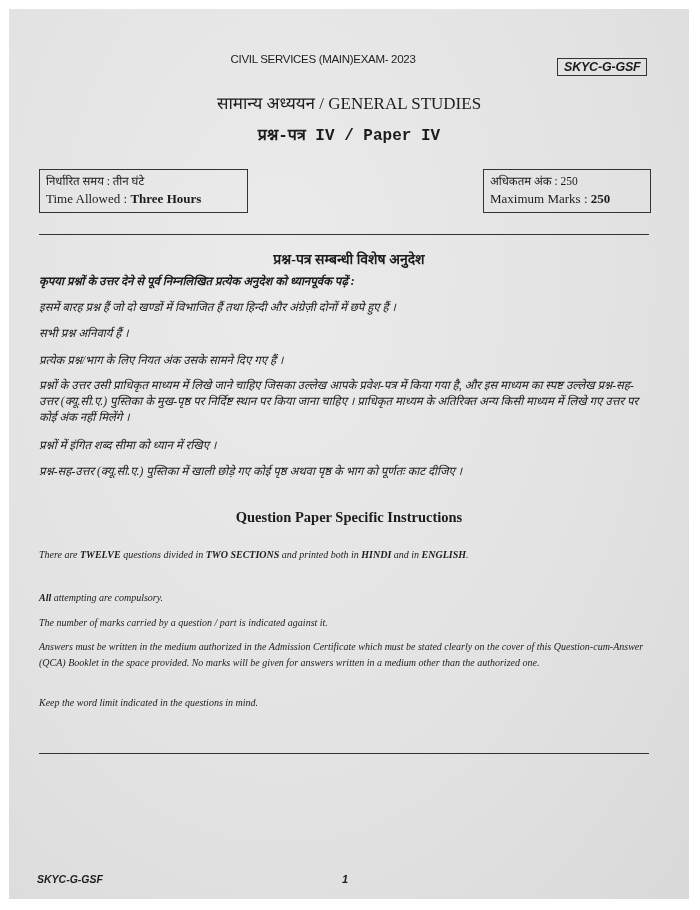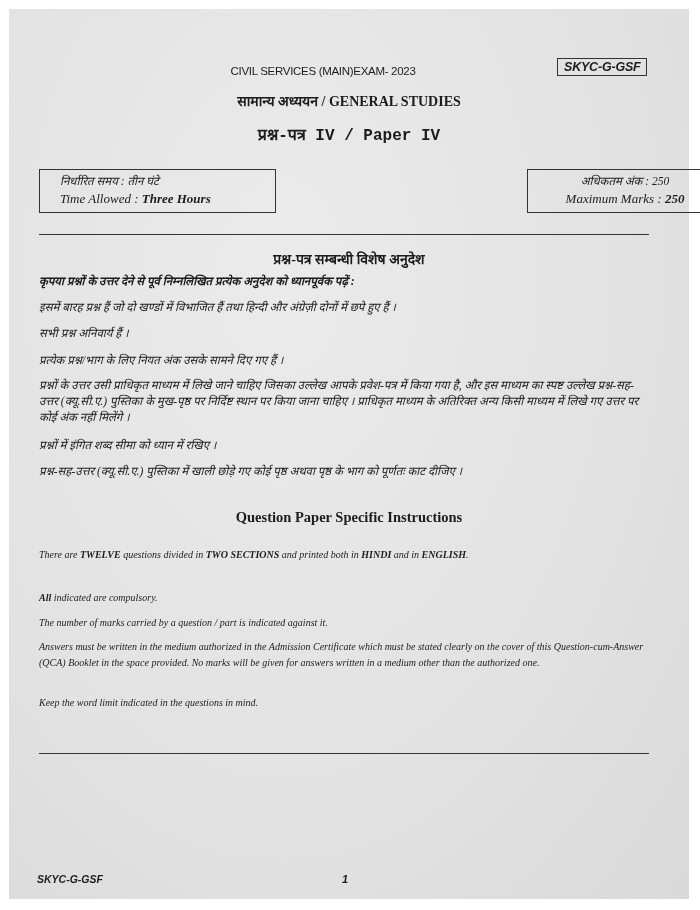--- a/index.html
+++ b/index.html
@@ -6,41 +6,41 @@
   body {
     width: 700px; height: 910px; background: #ffffff; position: relative; overflow: hidden;
     font-family: "Liberation Serif", "DejaVu Serif", serif; color: #1c1c1c;
   }
   .page {
     position: absolute; left: 9px; top: 9px; width: 680px; height: 890px;
     background: radial-gradient(ellipse at 40% 30%, #ebebeb 0%, #e2e2e2 60%, #d9d9d9 100%);
   }
   .abs { position: absolute; }
   .exam-header {
-    left: 0; width: 100%; top: 56px; text-align: center;
+    left: 0; width: 100%; top: 44px; text-align: center;
     font-family: "Liberation Sans", "DejaVu Sans", sans-serif; font-size: 11.5px; letter-spacing: -0.3px;
     padding-left: 8px; box-sizing: border-box;
   }
   .exam-header span { position: relative; left: -30px; }
   .code-box {
     left: 548px; top: 49px; border: 1.5px solid #333; padding: 1px 6px;
     font-family: "Liberation Sans", "DejaVu Sans", sans-serif; font-weight: bold; font-style: italic;
     font-size: 12.5px; letter-spacing: -0.2px;
   }
   .title {
-    left: 0; width: 100%; top: 82px; text-align: center; font-size: 14px; font-weight: bold;
+    left: 0; width: 100%; top: 82px; text-align: center; font-size: 17px; font-weight: normal;
   }
   .subtitle {
     left: 0; width: 100%; top: 114px; text-align: center; font-size: 16px; font-weight: bold; font-family: Liberation Mono, monospace;
   }
   .box {
-    border: 1.2px solid #333; padding: 3px 20px; font-size: 13px; font-style: italic; line-height: 20px;
+    border: 1.2px solid #333; padding: 3px 6px; font-size: 13px; line-height: 20px;
   }
   .box-left { left: 30px; top: 160px; width: 195px; }
-  .box-right { left: 474px; top: 160px; width: 154px; text-align: center; margin-left: 44px; }
+  .box-right { left: 474px; top: 160px; width: 154px; text-align: left; }
   .rule { height: 0; border-top: 1.6px solid #333; left: 30px; width: 610px; }
   .section-title { left: 0; width: 100%; text-align: center; font-weight: bold; }
   .hi-title { top: 240px; font-size: 14px; }
   .en-title { top: 500px; font-size: 14.5px; }
   .para {
     left: 30px; width: 612px; font-style: italic; font-size: 10px; line-height: 15.5px;
   }
   .hi { font-size: 11.5px; line-height: 16px; }
   .lead { font-weight: bold; font-size: 13.5px; }
   .footer-code {
@@ -89,21 +89,21 @@
   <div class="abs para hi" style="top:428px;">प्रश्नों में इंगित शब्द सीमा को ध्यान में रखिए ।</div>
   <div class="abs para hi" style="top:454px;">प्रश्न-सह-उत्तर (क्यू.सी.ए.) पुस्तिका में खाली छोड़े गए कोई पृष्ठ अथवा पृष्ठ के भाग को पूर्णतः काट दीजिए ।</div>
 
   <div class="abs section-title en-title">Question Paper Specific Instructions</div>
 
   <div class="abs para" style="top:538px;">
     <span>There are </span><b>TWELVE</b><span> questions divided in </span><b>TWO SECTIONS</b><span> and printed both in </span><b>HINDI</b><span> and in </span><b>ENGLISH</b><span>.</span>
   </div>
 
   <div class="abs para" style="top:581px;">
-    <b>All</b><span> indicated are compulsory.</span>
+    <b>All</b><span> attempting are compulsory.</span>
   </div>
   <div class="abs para" style="top:606px;">The number of marks carried by a question / part is indicated against it.</div>
   <div class="abs para" style="top:630px;">Answers must be written in the medium authorized in the Admission Certificate which must be stated clearly on the cover of this Question-cum-Answer (QCA) Booklet in the space provided. No marks will be given for answers written in a medium other than the authorized one.</div>
   <div class="abs para" style="top:686px;">Keep the word limit indicated in the questions in mind.</div>
 
   <div class="abs rule" style="top:744px;"></div>
 
   <div class="abs footer-code">SKYC-G-GSF</div>
   <div class="abs page-number">1</div>
 </div>

